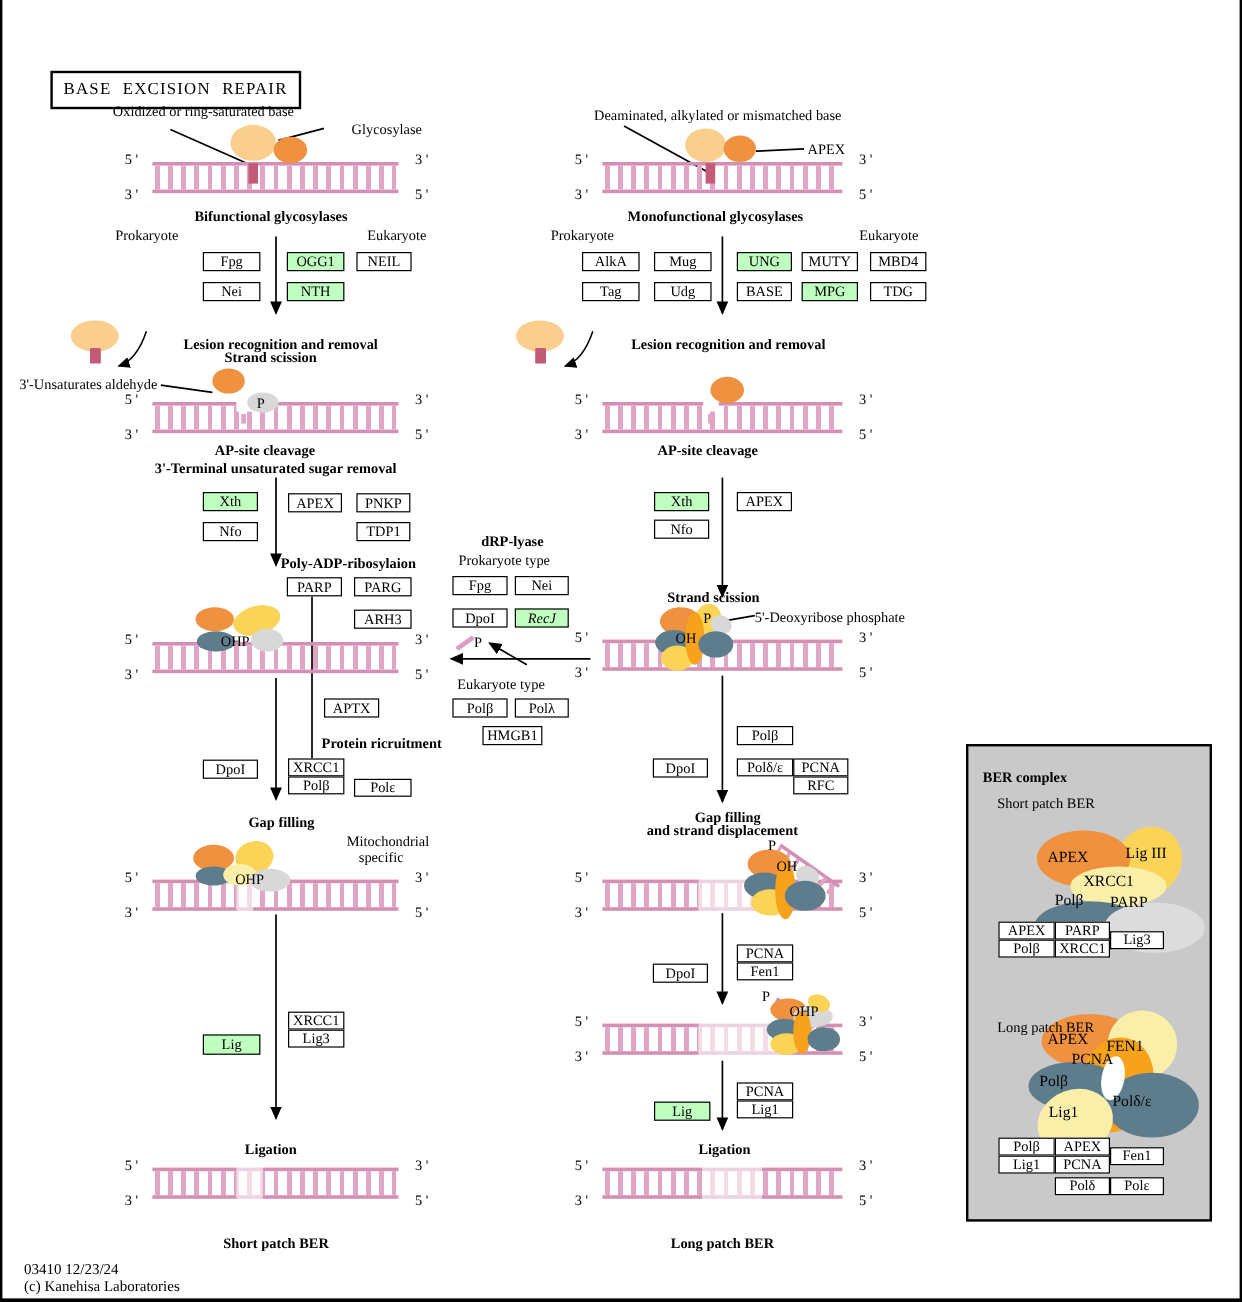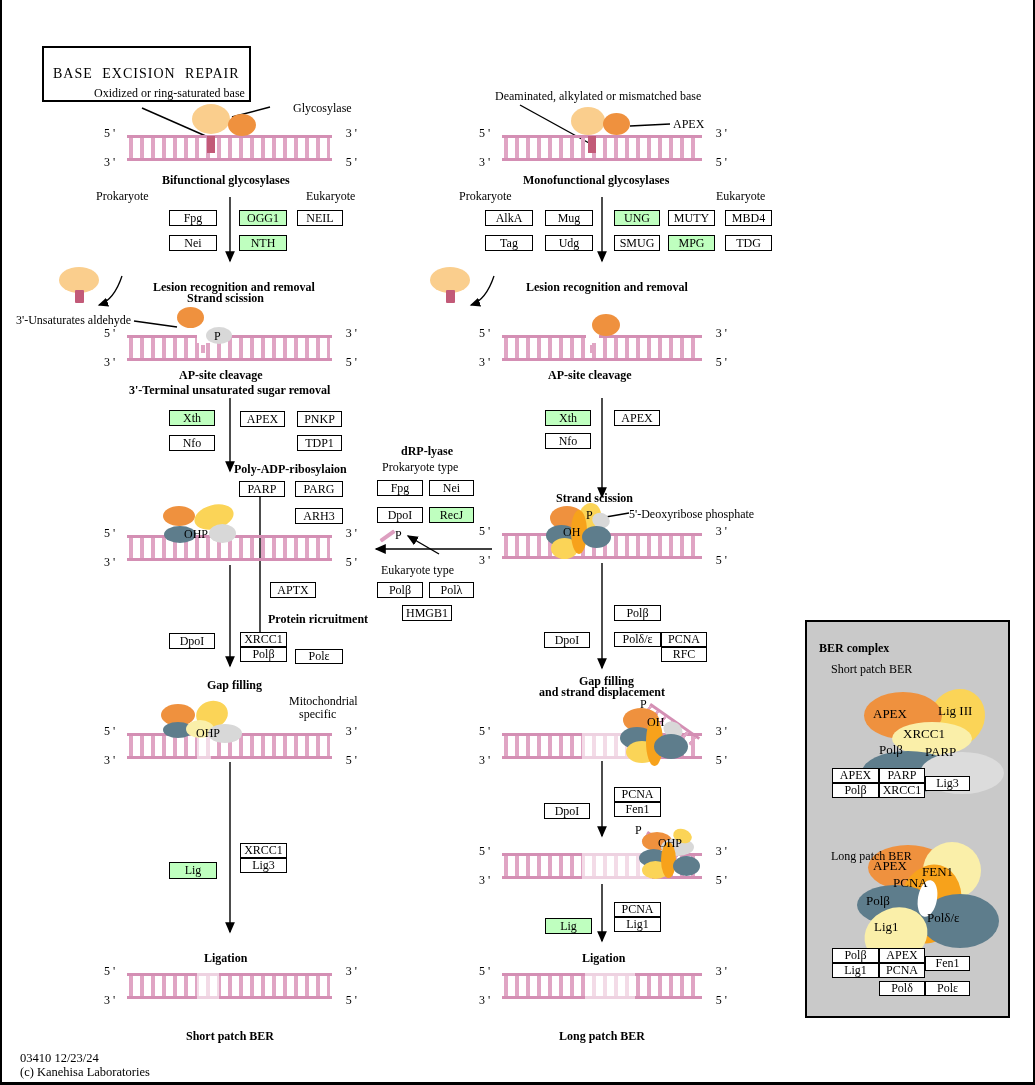--- a/index.html
+++ b/index.html
@@ -1,20 +1,20 @@
 <!DOCTYPE html>
 <html><head>
 <meta charset="utf-8">
 <style>
   html,body{margin:0;padding:0;background:#fff}
   body{font-family:"Liberation Serif",serif;color:#000}
   #canvas{position:relative;width:1035px;height:1085px;background:#fff;overflow:hidden;
     box-sizing:border-box;border-left:2px solid #000;border-right:2px solid #000;border-bottom:3px solid #000}
   #connector-layer{position:absolute;left:0;top:0;width:1035px;height:1085px}
-  .titlebox{position:absolute;left:40px;top:46px;border:2px solid #000;padding:18px 9px;
+  .titlebox{position:absolute;left:40px;top:59px;border:2px solid #000;padding:6px 9px;
     font-size:14px;letter-spacing:1px;word-spacing:5px;background:#fff}
   .panel{position:absolute;left:803px;top:620px;width:205px;height:398px;background:#C9C9C9;border:2px solid #000;box-sizing:border-box}
   .gbox{position:absolute;border:1px solid #000;background:#fff;font-size:12px;text-align:center;
     white-space:nowrap;box-sizing:border-box;overflow:hidden}
   .gbox.green{background:#BFFFBF}
   .tl{position:absolute;font-size:12px;white-space:nowrap}
   .tl.b{font-weight:bold}
   .ml{position:absolute;font-size:12px;white-space:nowrap}
   .dna{position:absolute;height:26px}
   .dna .s{position:absolute;left:0;right:0;height:3px;background:#D48FB4}
@@ -243,38 +243,38 @@
     <div class="gbox" style="left: 295px; top: 210px; width: 46px; height: 16px; line-height: 14px;">NEIL</div>
     <div class="gbox" style="left: 167px; top: 235px; width: 48px; height: 16px; line-height: 14px;">Nei</div>
     <div class="gbox green" style="left: 237px; top: 235px; width: 48px; height: 16px; line-height: 14px;">NTH</div>
     <div class="gbox" style="left: 483px; top: 210px; width: 48px; height: 16px; line-height: 14px;">AlkA</div>
     <div class="gbox" style="left: 543px; top: 210px; width: 48px; height: 16px; line-height: 14px;">Mug</div>
     <div class="gbox green" style="left: 612px; top: 210px; width: 46px; height: 16px; line-height: 14px;">UNG</div>
     <div class="gbox" style="left: 666px; top: 210px; width: 47px; height: 16px; line-height: 14px;">MUTY</div>
     <div class="gbox" style="left: 723px; top: 210px; width: 47px; height: 16px; line-height: 14px;">MBD4</div>
     <div class="gbox" style="left: 483px; top: 235px; width: 48px; height: 16px; line-height: 14px;">Tag</div>
     <div class="gbox" style="left: 543px; top: 235px; width: 48px; height: 16px; line-height: 14px;">Udg</div>
-    <div class="gbox" style="left: 612px; top: 235px; width: 46px; height: 16px; line-height: 14px;">SMUG</div>
+    <div class="gbox" style="left: 612px; top: 235px; width: 46px; height: 16px; line-height: 14px;">BASE</div>
     <div class="gbox green" style="left: 666px; top: 235px; width: 47px; height: 16px; line-height: 14px;">MPG</div>
     <div class="gbox" style="left: 723px; top: 235px; width: 47px; height: 16px; line-height: 14px; font-family: Liberation Serif, serif;">TDG</div>
     <div class="gbox green" style="left: 167px; top: 410px; width: 46px; height: 16px; line-height: 14px;">Xth</div>
     <div class="gbox" style="left: 238px; top: 411px; width: 45px; height: 16px; line-height: 14px;">APEX</div>
     <div class="gbox" style="left: 295px; top: 411px; width: 45px; height: 16px; line-height: 14px;">PNKP</div>
     <div class="gbox" style="left: 167px; top: 435px; width: 46px; height: 16px; line-height: 14px;">Nfo</div>
     <div class="gbox" style="left: 295px; top: 435px; width: 45px; height: 16px; line-height: 14px;">TDP1</div>
     <div class="gbox green" style="left: 543px; top: 410px; width: 46px; height: 16px; line-height: 14px;">Xth</div>
     <div class="gbox" style="left: 612px; top: 410px; width: 46px; height: 16px; line-height: 14px;">APEX</div>
     <div class="gbox" style="left: 543px; top: 433px; width: 46px; height: 16px; line-height: 14px;">Nfo</div>
     <div class="gbox" style="left: 237px; top: 481px; width: 46px; height: 16px; line-height: 14px;">PARP</div>
     <div class="gbox" style="left: 293px; top: 481px; width: 48px; height: 16px; line-height: 14px;">PARG</div>
     <div class="gbox" style="left: 293px; top: 508px; width: 48px; height: 16px; line-height: 14px;">ARH3</div>
     <div class="gbox" style="left: 375px; top: 480px; width: 46px; height: 16px; line-height: 14px;">Fpg</div>
     <div class="gbox" style="left: 427px; top: 480px; width: 45px; height: 16px; line-height: 14px;">Nei</div>
     <div class="gbox" style="left: 375px; top: 507px; width: 46px; height: 16px; line-height: 14px;">DpoI</div>
-    <div class="gbox green" style="left: 427px; top: 507px; width: 45px; height: 16px; line-height: 14px;">RecJ</div>
+    <div class="gbox green" style="left: 427px; top: 507px; width: 45px; height: 16px; line-height: 14px; font-style: italic;">RecJ</div>
     <div class="gbox" style="left: 375px; top: 582px; width: 46px; height: 16px; line-height: 14px;">Polβ</div>
     <div class="gbox" style="left: 427px; top: 582px; width: 45px; height: 16px; line-height: 14px;">Polλ</div>
     <div class="gbox" style="left: 400px; top: 605px; width: 50px; height: 16px; line-height: 14px;">HMGB1</div>
     <div class="gbox" style="left: 268px; top: 582px; width: 46px; height: 16px; line-height: 14px;">APTX</div>
     <div class="gbox" style="left: 167px; top: 633px; width: 46px; height: 16px; line-height: 14px;">DpoI</div>
     <div class="gbox" style="left: 238px; top: 632px; width: 47px; height: 15px; line-height: 13px;">XRCC1</div>
     <div class="gbox" style="left: 238px; top: 647px; width: 47px; height: 15px; line-height: 13px;">Polβ</div>
     <div class="gbox" style="left: 293px; top: 649px; width: 48px; height: 15px; line-height: 13px;">Polε</div>
     <div class="gbox" style="left: 612px; top: 605px; width: 47px; height: 16px; line-height: 14px;">Polβ</div>
     <div class="gbox" style="left: 542px; top: 632px; width: 46px; height: 16px; line-height: 14px;">DpoI</div>

